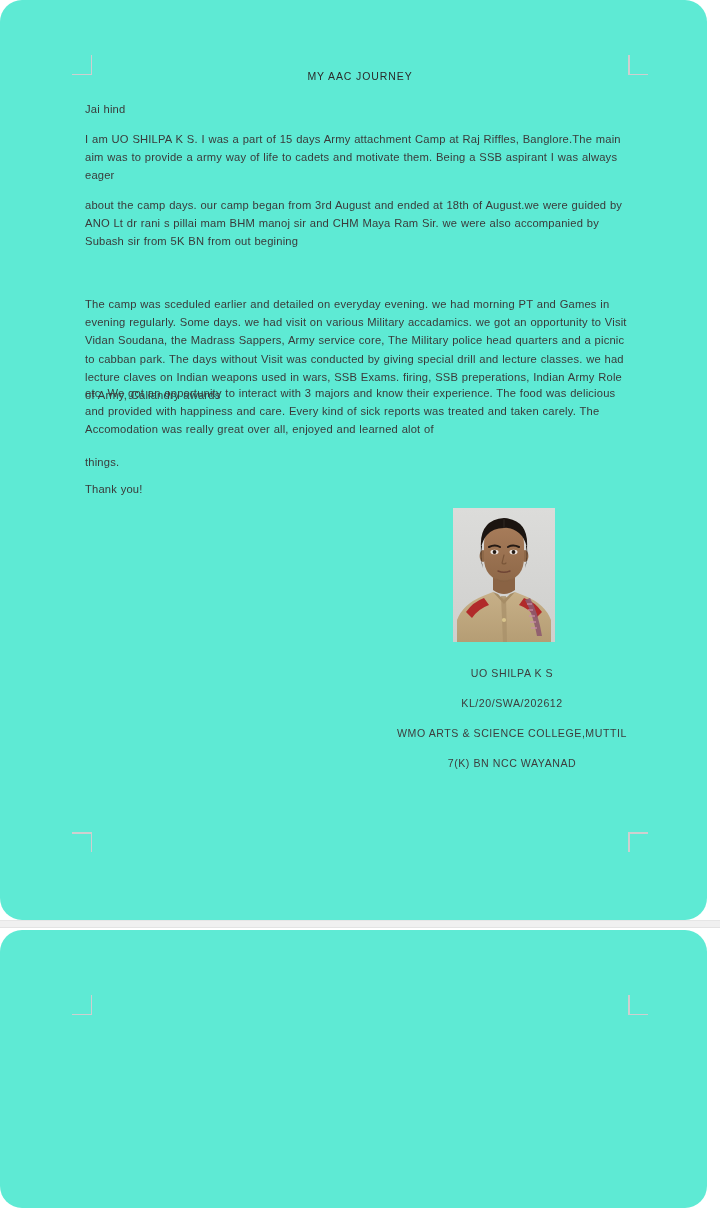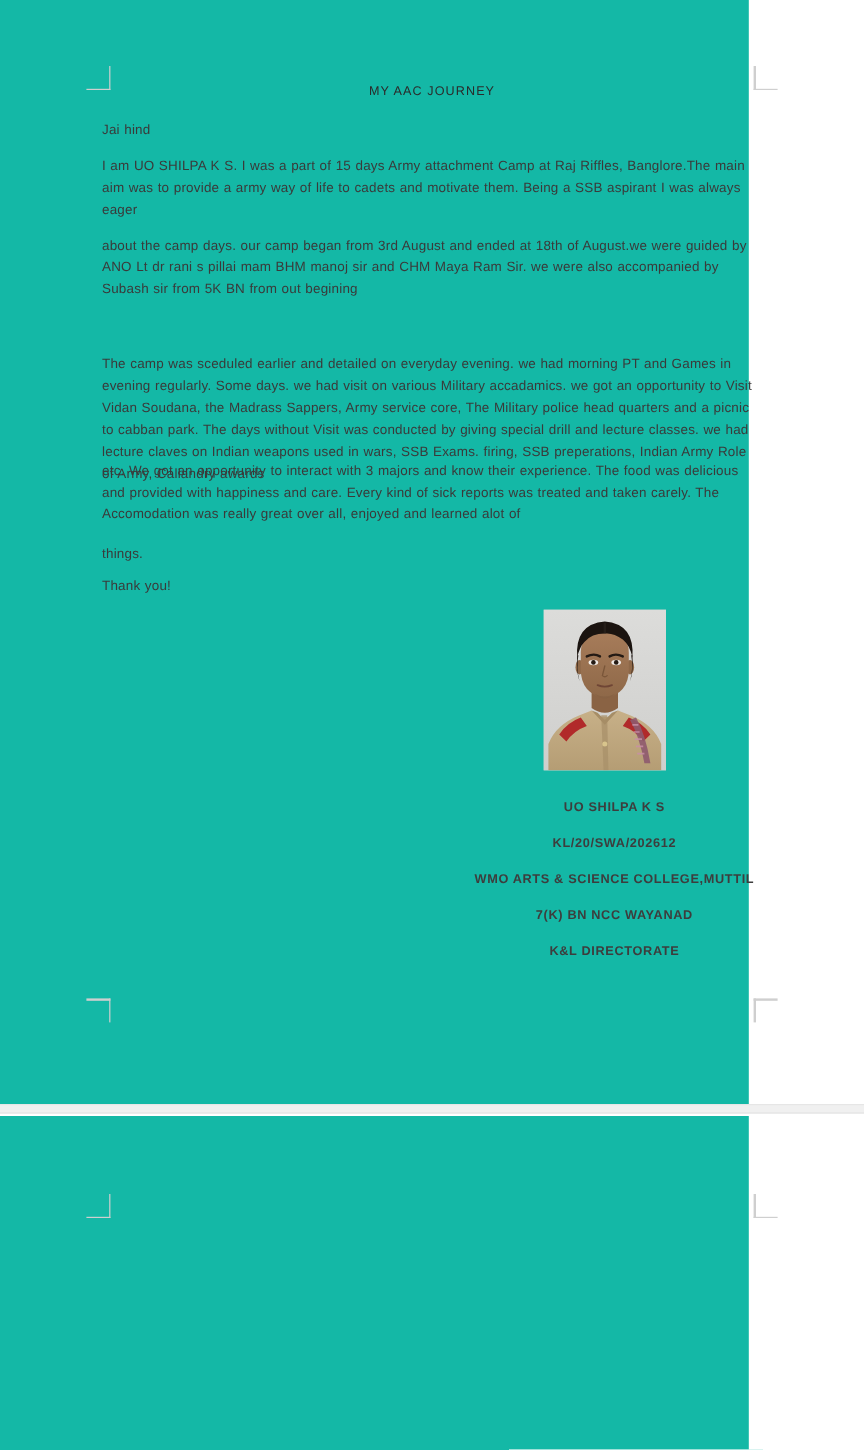--- a/index.html
+++ b/index.html
@@ -14,22 +14,23 @@
     position: relative;
     overflow: hidden;
     font-family: "DejaVu Sans", sans-serif;
     -webkit-font-smoothing: antialiased;
   }
 
   
   .page {
     position: absolute;
     left: 0;
-    width: 624px;
-    background: #14b8a6;
+    width: 707px;
+    background: #5eead4;
+    border-radius: 22px;
   }
   #page-1 { top: 0; height: 920px; }
   #page-gap {
     position: absolute;
     left: 0;
     top: 920px;
     width: 720px;
     height: 8px;
     background: #f0f0f0;
     border-top: 1px solid #e6e6e6;
@@ -115,21 +116,20 @@
     width: 400px;
     text-align: center;
     font-family: "Liberation Sans", sans-serif;
     color: #3d3d3d;
     font-size: 10.6px;
     letter-spacing: 0.55px;
   }
   .sig-line {
     line-height: 30px;
     white-space: nowrap;
-    font-weight: bold;
   }
 </style>
 </head>
 <body>
 
 <div class="page" id="page-1">
 
   <div class="corner tl" style="left:72px;  top:55px;">
       <i class="h"></i>
       <i class="v"></i>
@@ -238,21 +238,20 @@
 
       <path d="M42 70 Q51 75 60 70 Q51 78 42 70 Z" fill="#7d5a3e" opacity="0.4"></path>
     </svg>
   </div>
 
   <div class="sig-block">
     <div class="sig-line">UO SHILPA K S</div>
     <div class="sig-line">KL/20/SWA/202612</div>
     <div class="sig-line">WMO ARTS &amp; SCIENCE COLLEGE,MUTTIL</div>
     <div class="sig-line">7(K) BN NCC WAYANAD</div>
-    <div class="sig-line">K&amp;L DIRECTORATE</div>
   </div>
 
 </div>
 
 <div id="page-gap"></div>
 
 <div class="page" id="page-2">
   <div class="corner tl" style="left:72px;  top:65px;">
       <i class="h"></i>
       <i class="v"></i>

